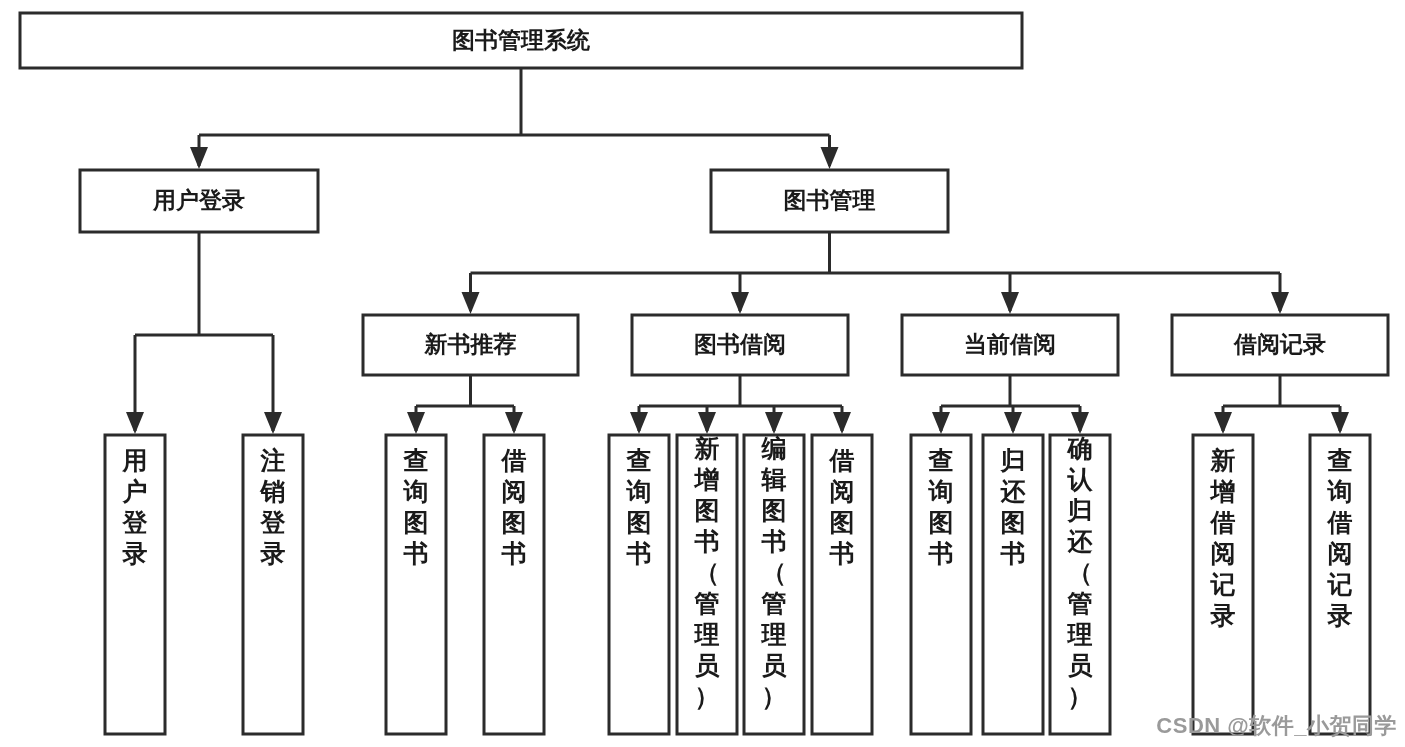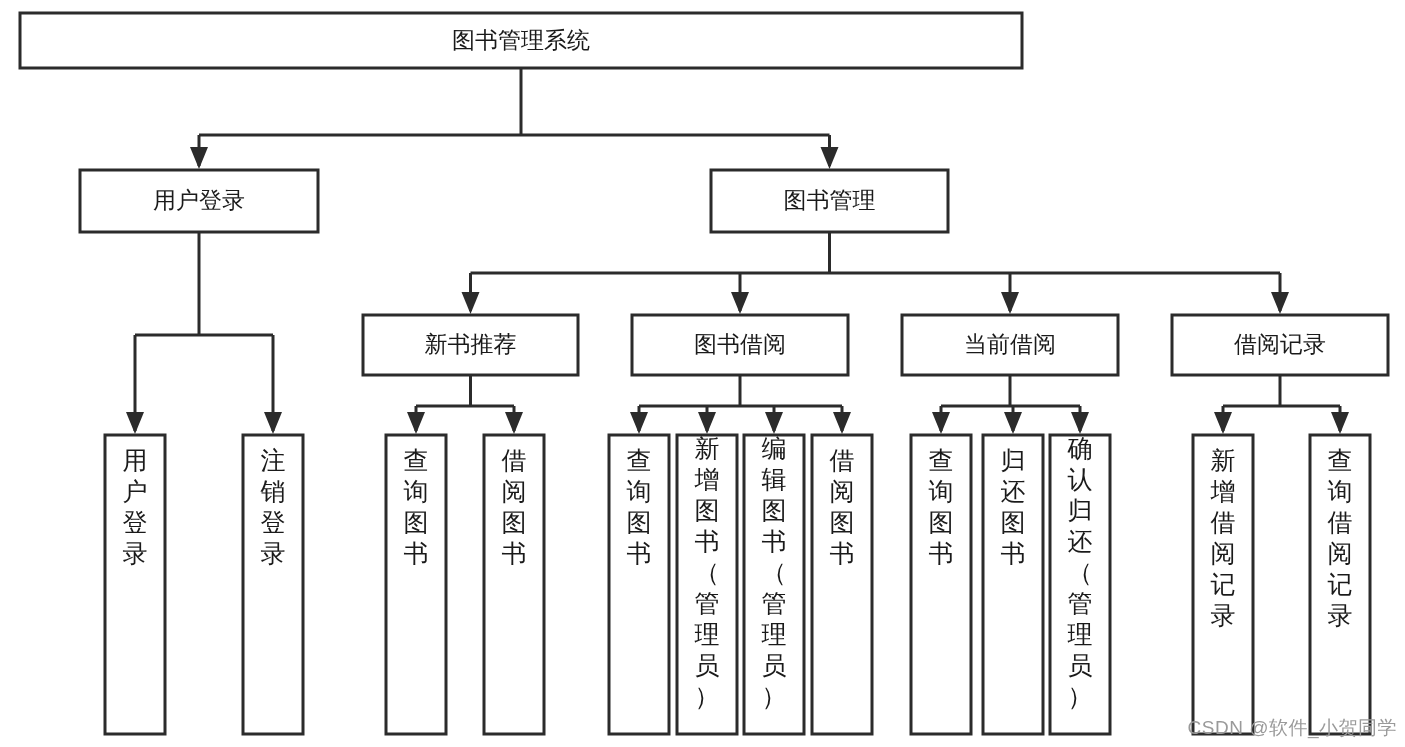--- a/index.html
+++ b/index.html
@@ -10,20 +10,21 @@
   }
   body {
     font-family: "Liberation Sans", "DejaVu Sans", sans-serif;
   }
   #diagram-root {
     position: relative;
     width: 1405px;
     height: 747px;
     background: #ffffff;
     overflow: hidden;
+    font-weight: bold;
   }
   svg.flow {
     position: absolute;
     top: 0;
     left: 0;
     width: 1405px;
     height: 747px;
     display: block;
   }
   .node-rect {
@@ -52,21 +53,21 @@
     fill: #1a1a1a;
     font-family: "Liberation Sans", "DejaVu Sans", sans-serif;
     font-size: 25px;
     text-anchor: middle;
   }
   .watermark {
     position: absolute;
     right: 8px;
     bottom: 6px;
     font-family: "Liberation Sans", "DejaVu Sans", sans-serif;
-    font-size: 19px;
+    font-size: 22px;
     color: #9a9a9a;
     white-space: nowrap;
     letter-spacing: 0.5px;
     pointer-events: none;
   }
 </style>
 </head>
 <body>
 
 <div id="diagram-root">

